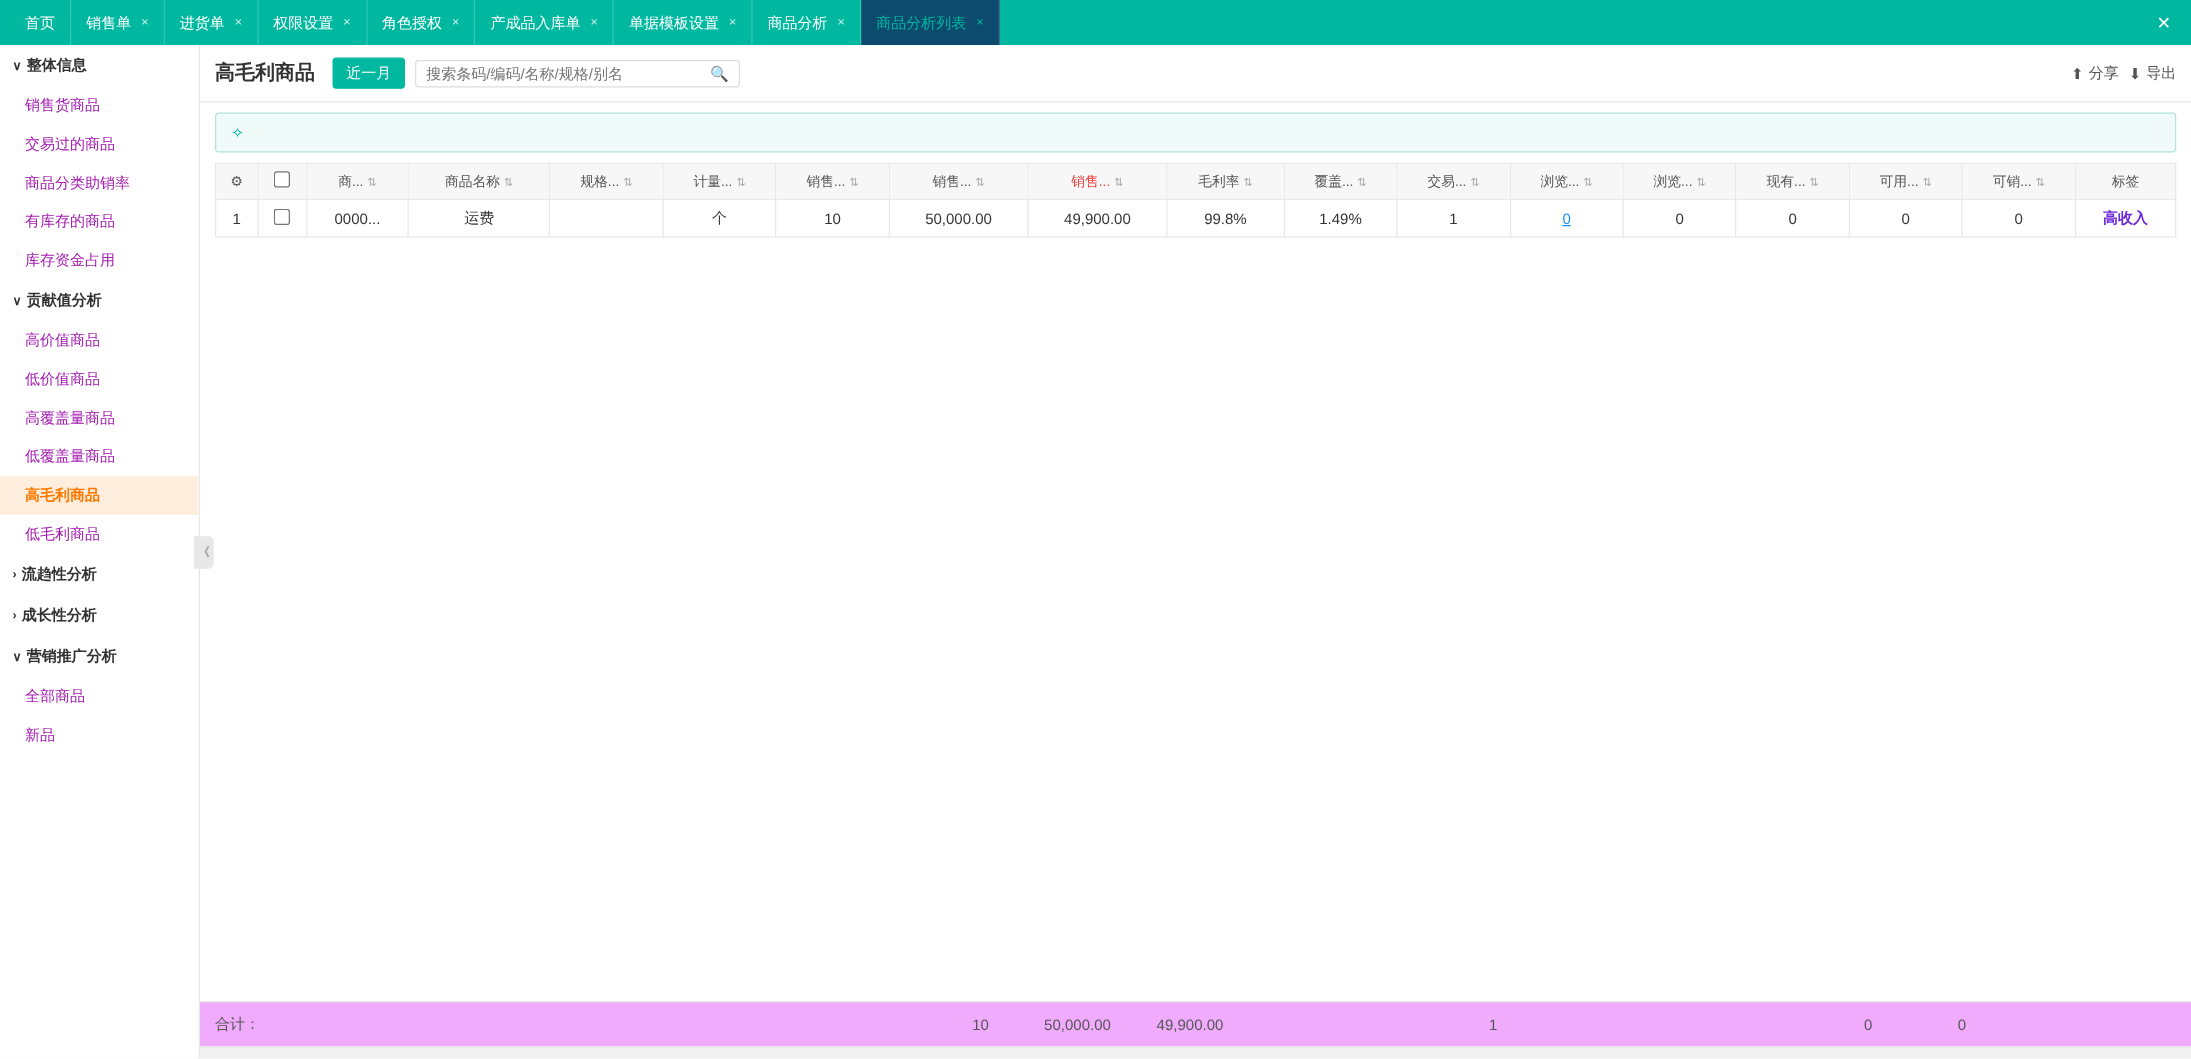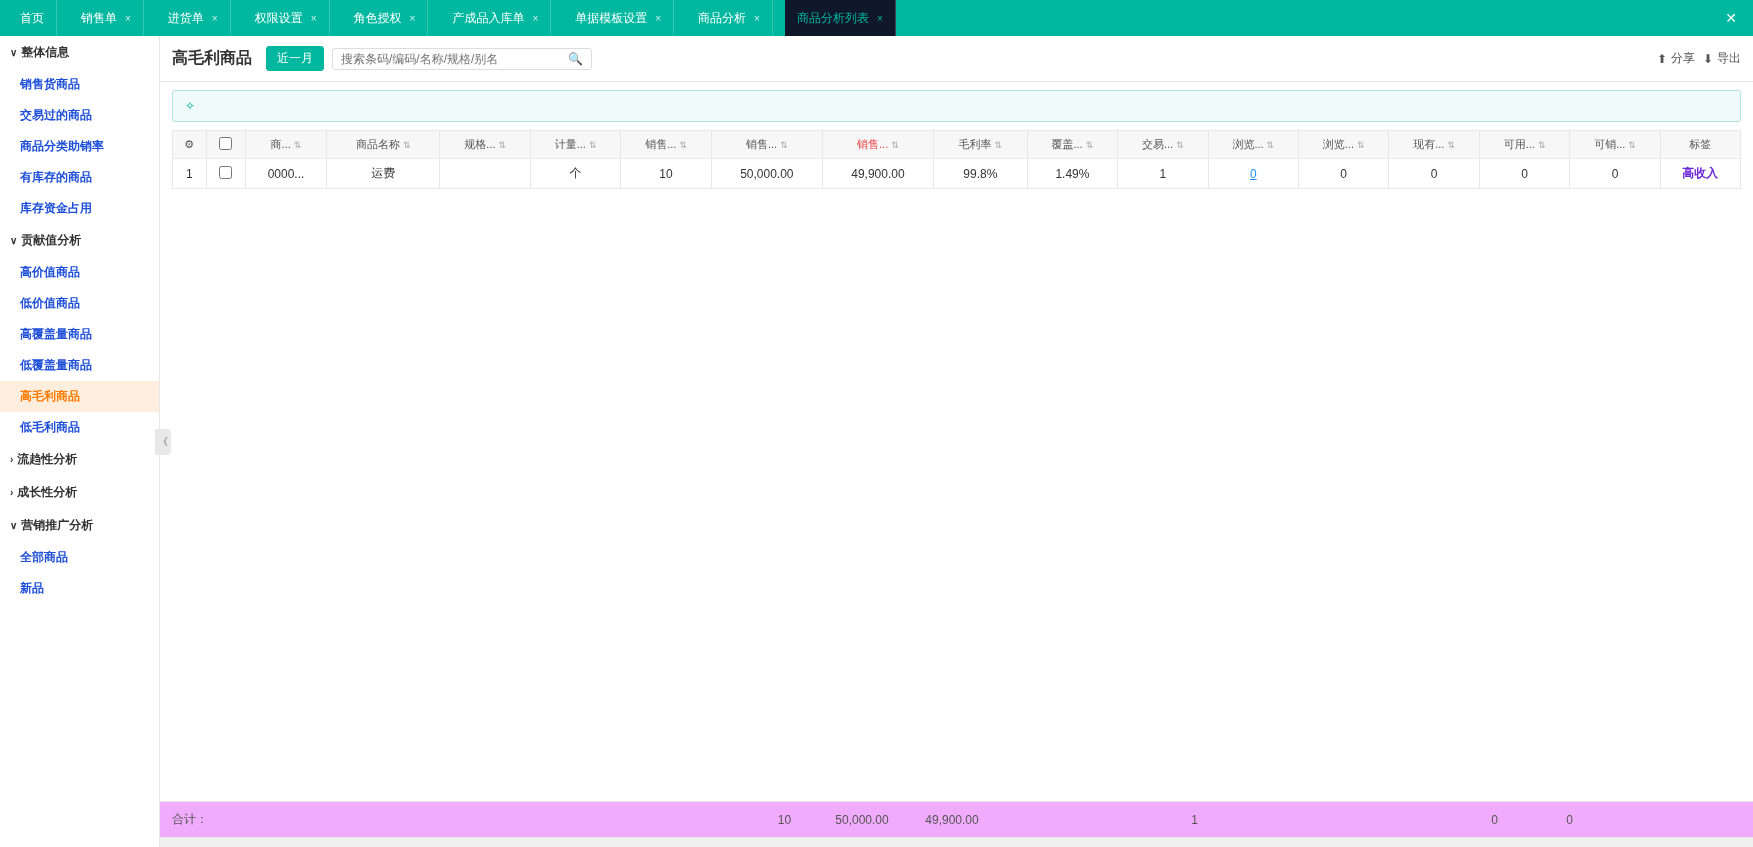--- a/index.html
+++ b/index.html
@@ -1,44 +1,44 @@
 <!DOCTYPE html>
 <html><head>
   <meta charset="utf-8">
   <style>
     * { box-sizing: border-box; margin: 0; padding: 0; font-family: 'Microsoft YaHei', Arial, sans-serif; font-size: 12px; }
     body { background: #f5f5f5; overflow: hidden; width: 1753px; height: 847px; }
 
     
     .top-nav {
       display: flex; align-items: center; background: #00b8a0; height: 36px;
-      padding: 0 8px; gap: 12px; overflow: hidden;
+      padding: 0 8px; gap: 0; overflow: hidden;
     }
     .nav-tab {
       display: flex; align-items: center; padding: 0 12px; height: 36px;
       color: #fff; cursor: pointer; white-space: nowrap; font-size: 13px;
       border-right: 1px solid rgba(255,255,255,0.2); gap: 4px;
     }
-    .nav-tab.active { background: #0f172a; color: #00b8a0; }
+    .nav-tab.active { background: #0c4a6e; color: #00b8a0; }
     .nav-tab .close-x { font-size: 10px; color: rgba(255,255,255,0.8); margin-left: 4px; }
     .nav-tab.active .close-x { color: #00b8a0; }
     .nav-close-all { margin-left: auto; color: #fff; font-size: 14px; cursor: pointer; padding: 0 8px; }
 
     
     .main-layout { display: flex; height: calc(847px - 36px); }
 
     
     .sidebar { width: 160px; background: #fff; border-right: 1px solid #e8e8e8; overflow-y: auto; flex-shrink: 0; }
     .sidebar-group-header {
       display: flex; align-items: center; padding: 8px 10px; cursor: pointer;
       color: #333; font-weight: bold; font-size: 12px; gap: 4px;
     }
     .sidebar-group-header .arrow { font-size: 10px; }
     .sidebar-item {
-      padding: 7px 10px 7px 20px; cursor: pointer; color: #1d4ed8; font-size: 12px; font-weight: bold;
+      padding: 7px 10px 7px 20px; cursor: pointer; color: #a21caf; font-size: 12px;
     }
     .sidebar-item.active { background: #ffeede; color: #ff7a00; font-weight: bold; }
 
     
     .content-area { flex: 1; display: flex; flex-direction: column; background: #fff; overflow: hidden; }
 
     
     .content-header {
       display: flex; align-items: center; padding: 10px 12px; border-bottom: 1px solid #e8e8e8;
       gap: 8px;

